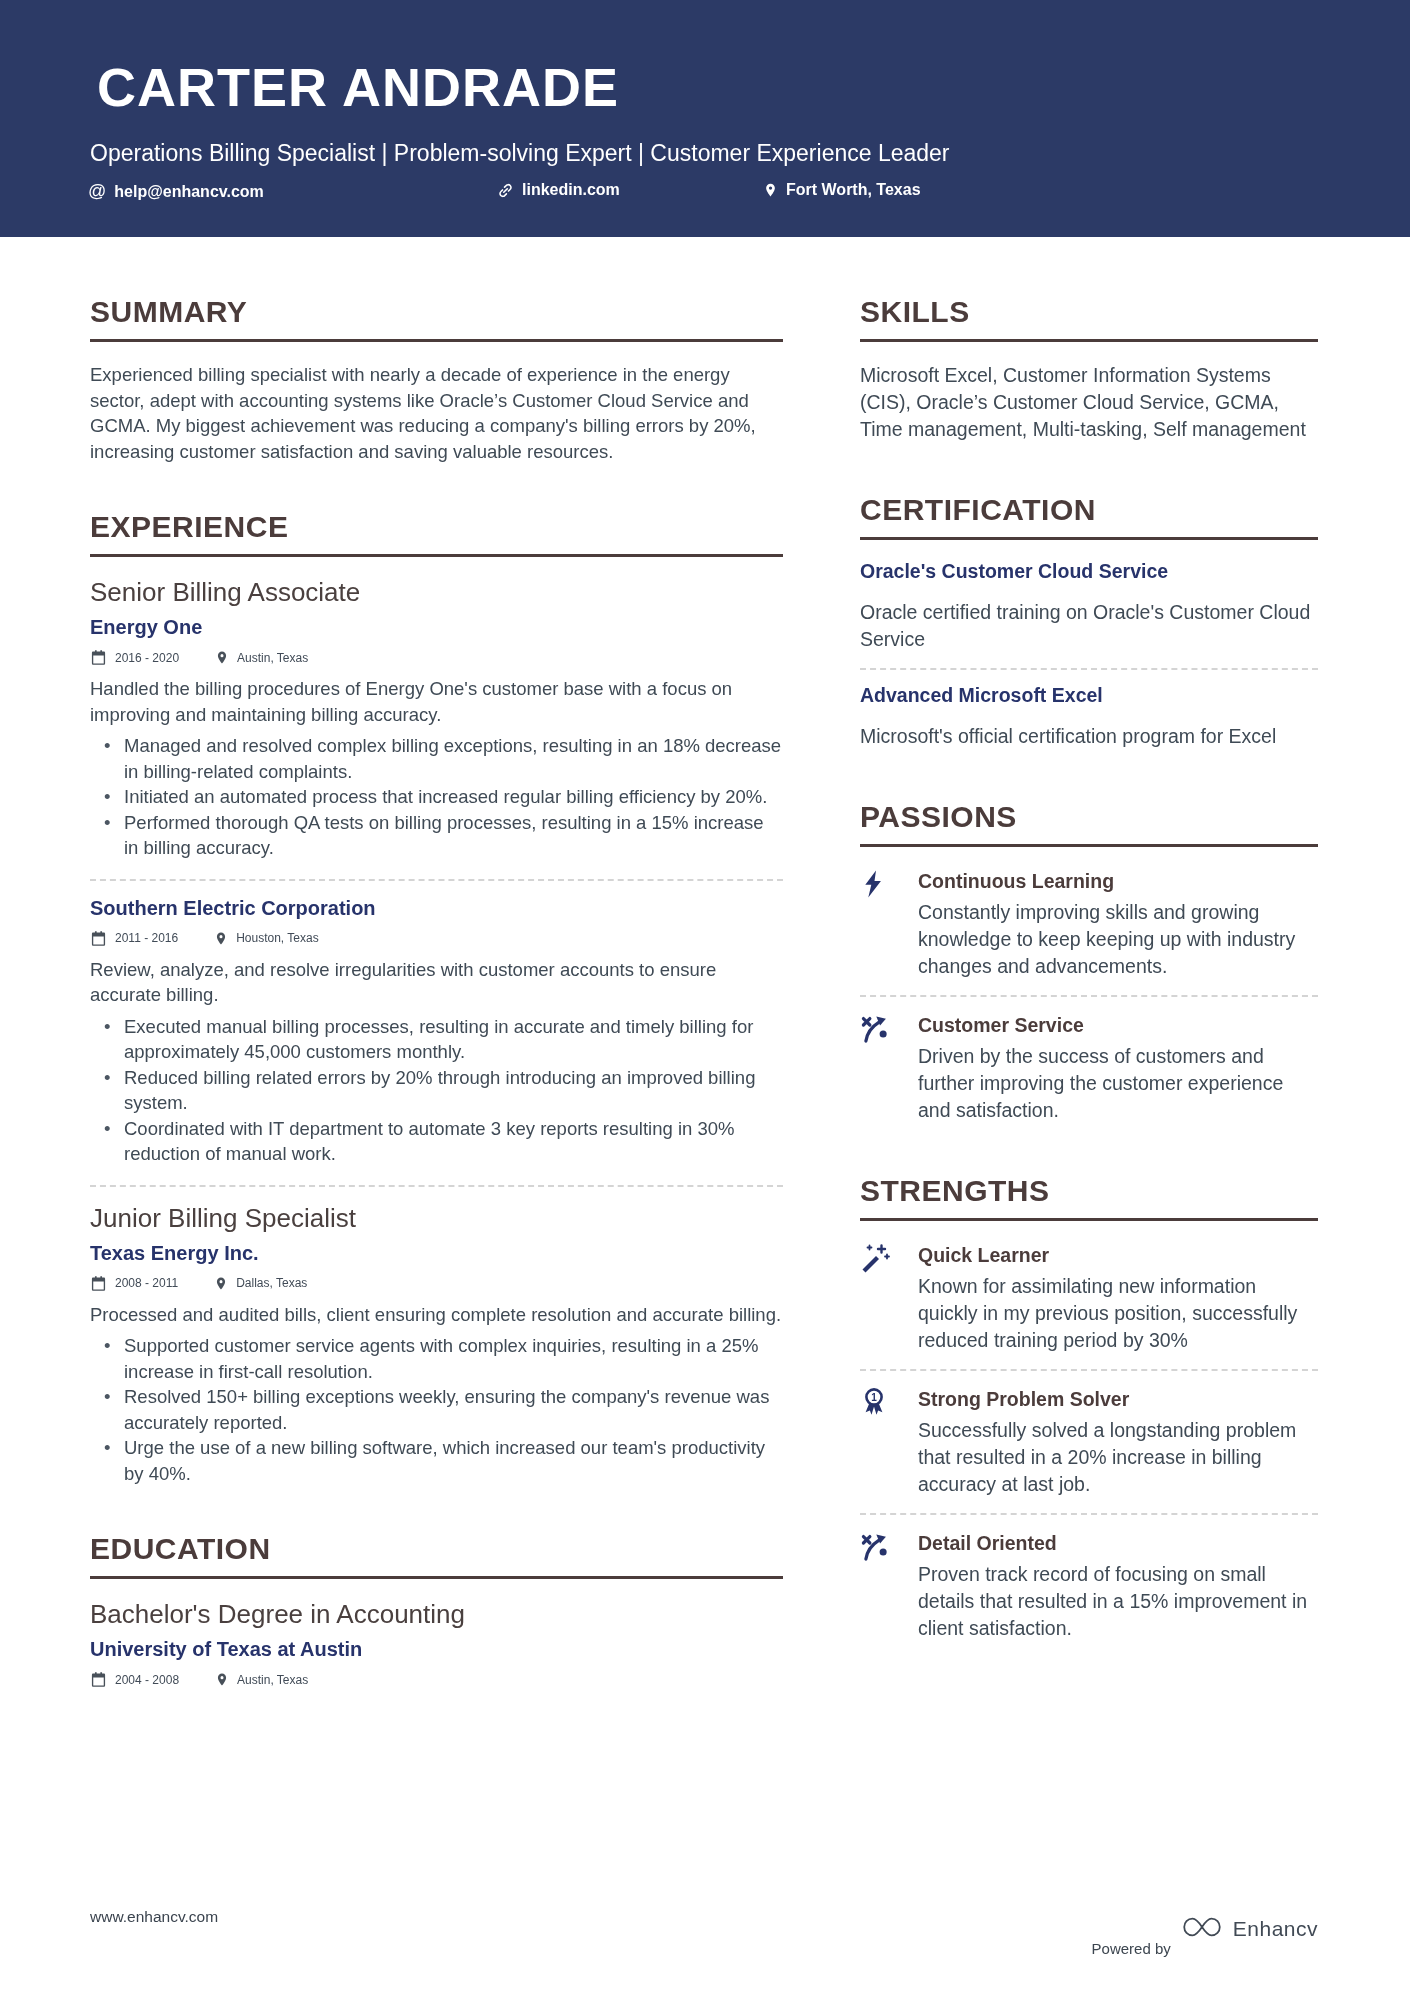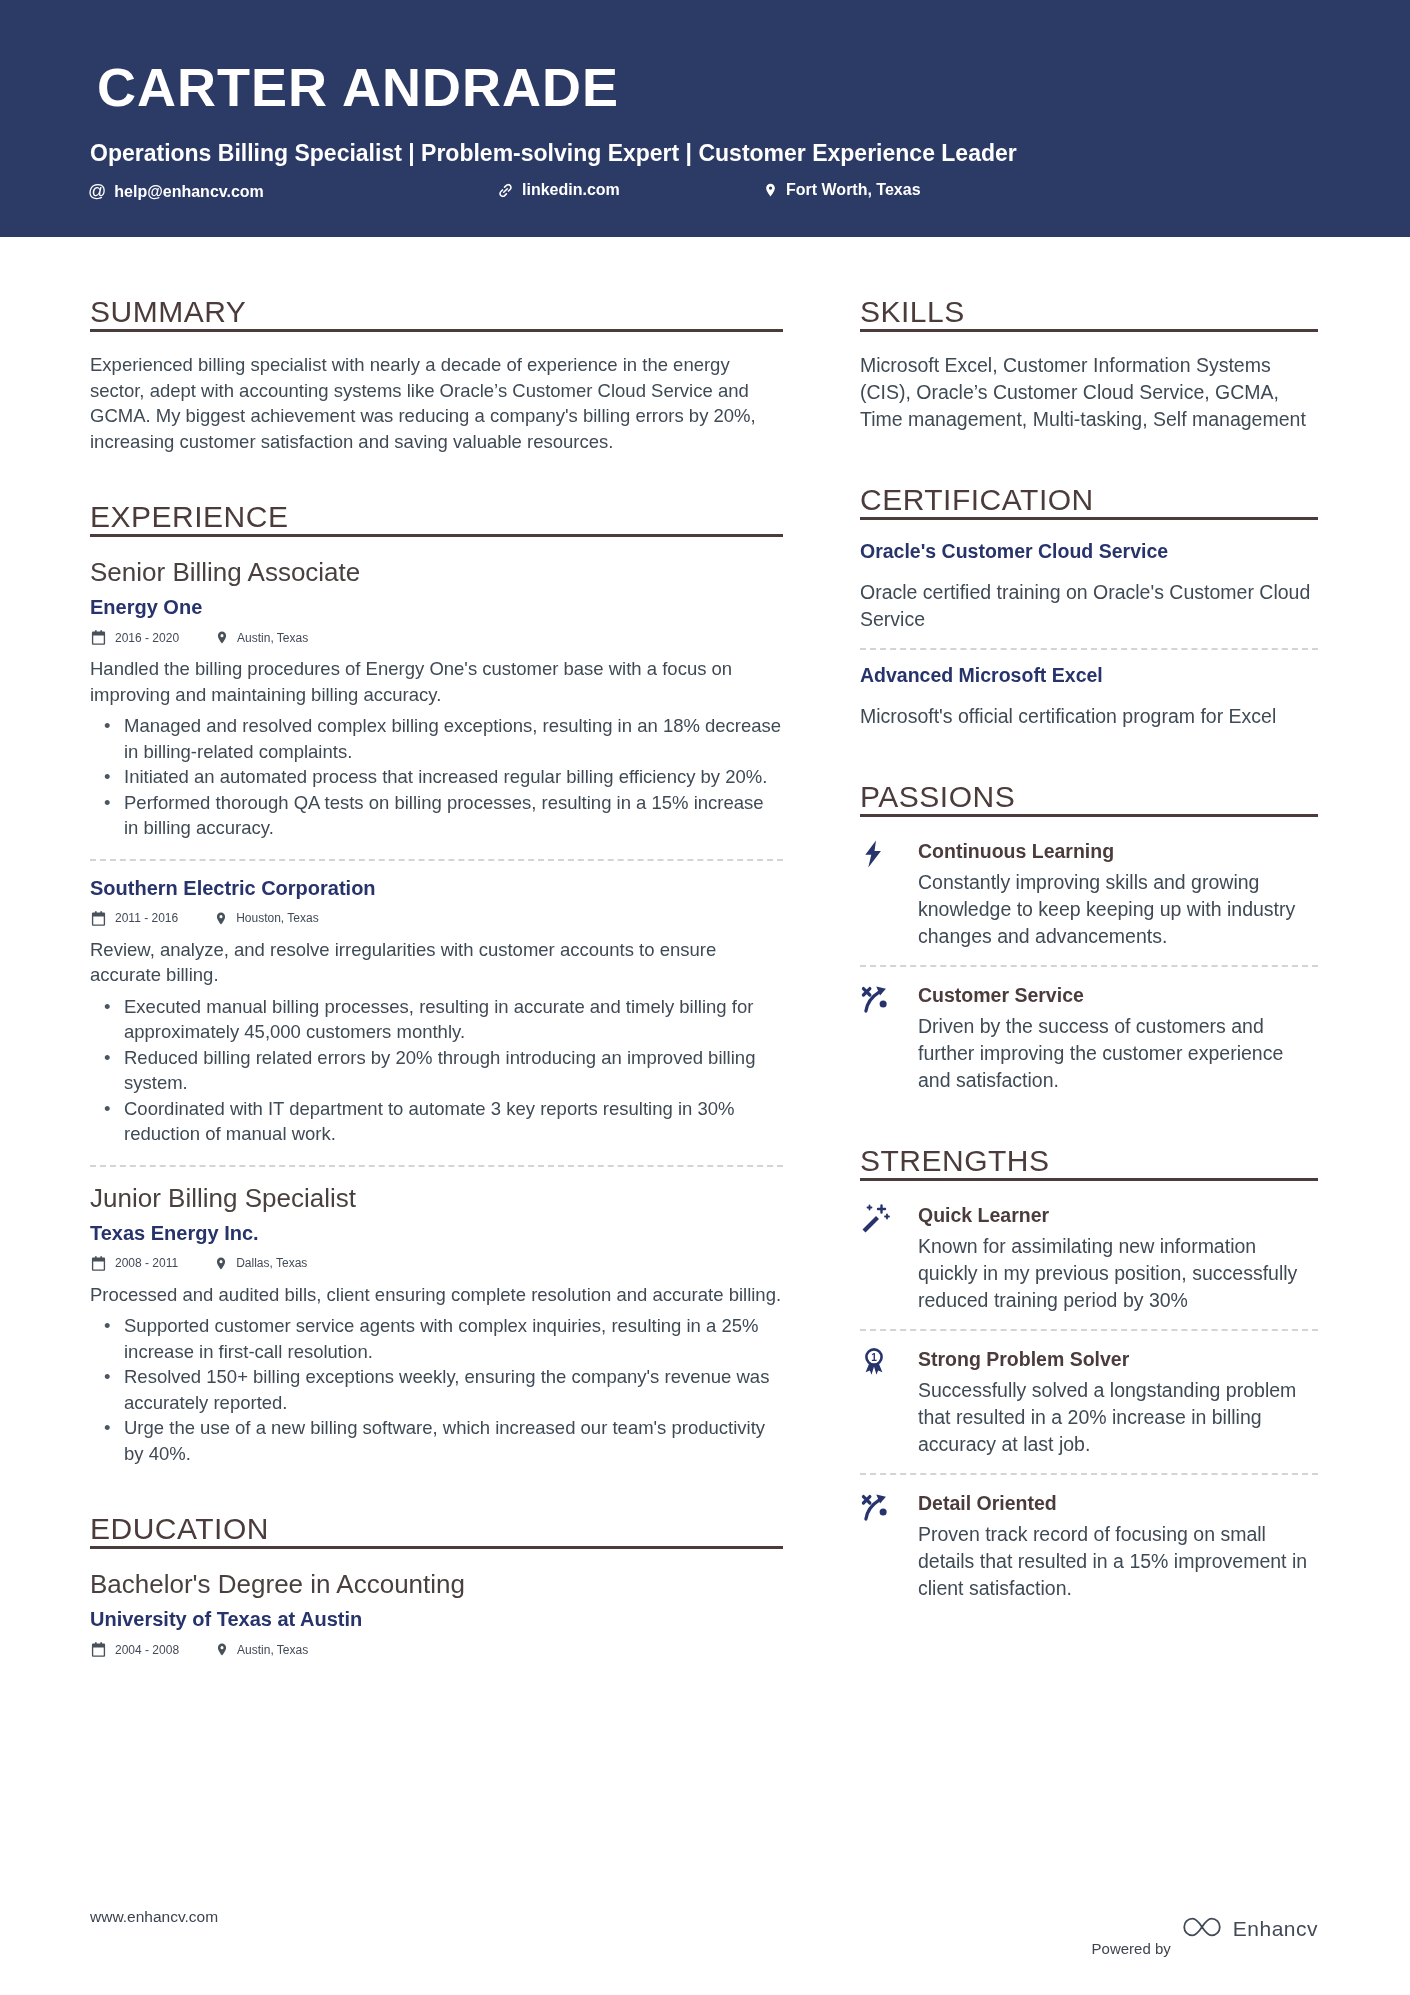--- a/index.html
+++ b/index.html
@@ -8,33 +8,33 @@
     position:relative; width:1410px; height:1995px; background:#ffffff;
     font-family:"Liberation Sans","DejaVu Sans",sans-serif; overflow:hidden; margin:0 auto;
     --header-bg:#2c3a66; --navy:#27336b; --brown:#4b3c3b; --slate:#3f4a55;
   }
   
   .hdr {
     position:absolute; top:0; left:0; width:1410px; height:237px;
     background:var(--header-bg); color:#fff;
   }
   .hdr-name { position:absolute; left:97px; top:56px; font-size:54px; font-weight:700; letter-spacing:1px; }
-  .hdr-sub  { position:absolute; left:90px; top:140px; font-size:23px; font-weight:700; }
+  .hdr-sub  { position:absolute; left:90px; top:140px; font-size:23px; font-weight:400; }
   .contact  { position:absolute; top:181px; display:flex; align-items:center; gap:8px; font-size:16px; font-weight:700; color:#fff; }
   .contact svg { display:block; }
   .c-email { left:88px; } .c-link { left:497px; } .c-loc { left:763px; }
   .at-glyph { font-size:18px; font-weight:400; }
   
   .col-left  { position:absolute; left:90px;  top:295px; width:693px; }
   .col-right { position:absolute; left:860px; top:295px; width:458px; }
   .sec { margin-bottom:46px; }
   .col-right .sec { margin-bottom:50px; }
   .sec-h {
-    font-size:30px; font-weight:400; color:var(--brown); letter-spacing:.5px;
-    padding-bottom:0; border-bottom:3px solid var(--brown); margin-bottom:20px;
+    font-size:30px; font-weight:700; color:var(--brown); letter-spacing:.5px;
+    padding-bottom:10px; border-bottom:3px solid var(--brown); margin-bottom:20px;
   }
   .body-text { font-size:18.5px; line-height:25.5px; color:var(--slate); }
   .col-right .body-text { font-size:19.5px; line-height:27px; }
   
   .job-title { font-size:26px; font-weight:400; color:#4a403f; }
   .company   { font-size:20px; font-weight:700; color:var(--navy); margin-top:8px; }
   .meta { display:flex; gap:36px; align-items:flex-start; margin-top:10px; font-size:12px; color:#414b57; }
   .meta-item { display:flex; align-items:center; gap:8px; }
   .meta-item svg { display:block; color:#485059; }
   .entry-desc { margin-top:10px; }

